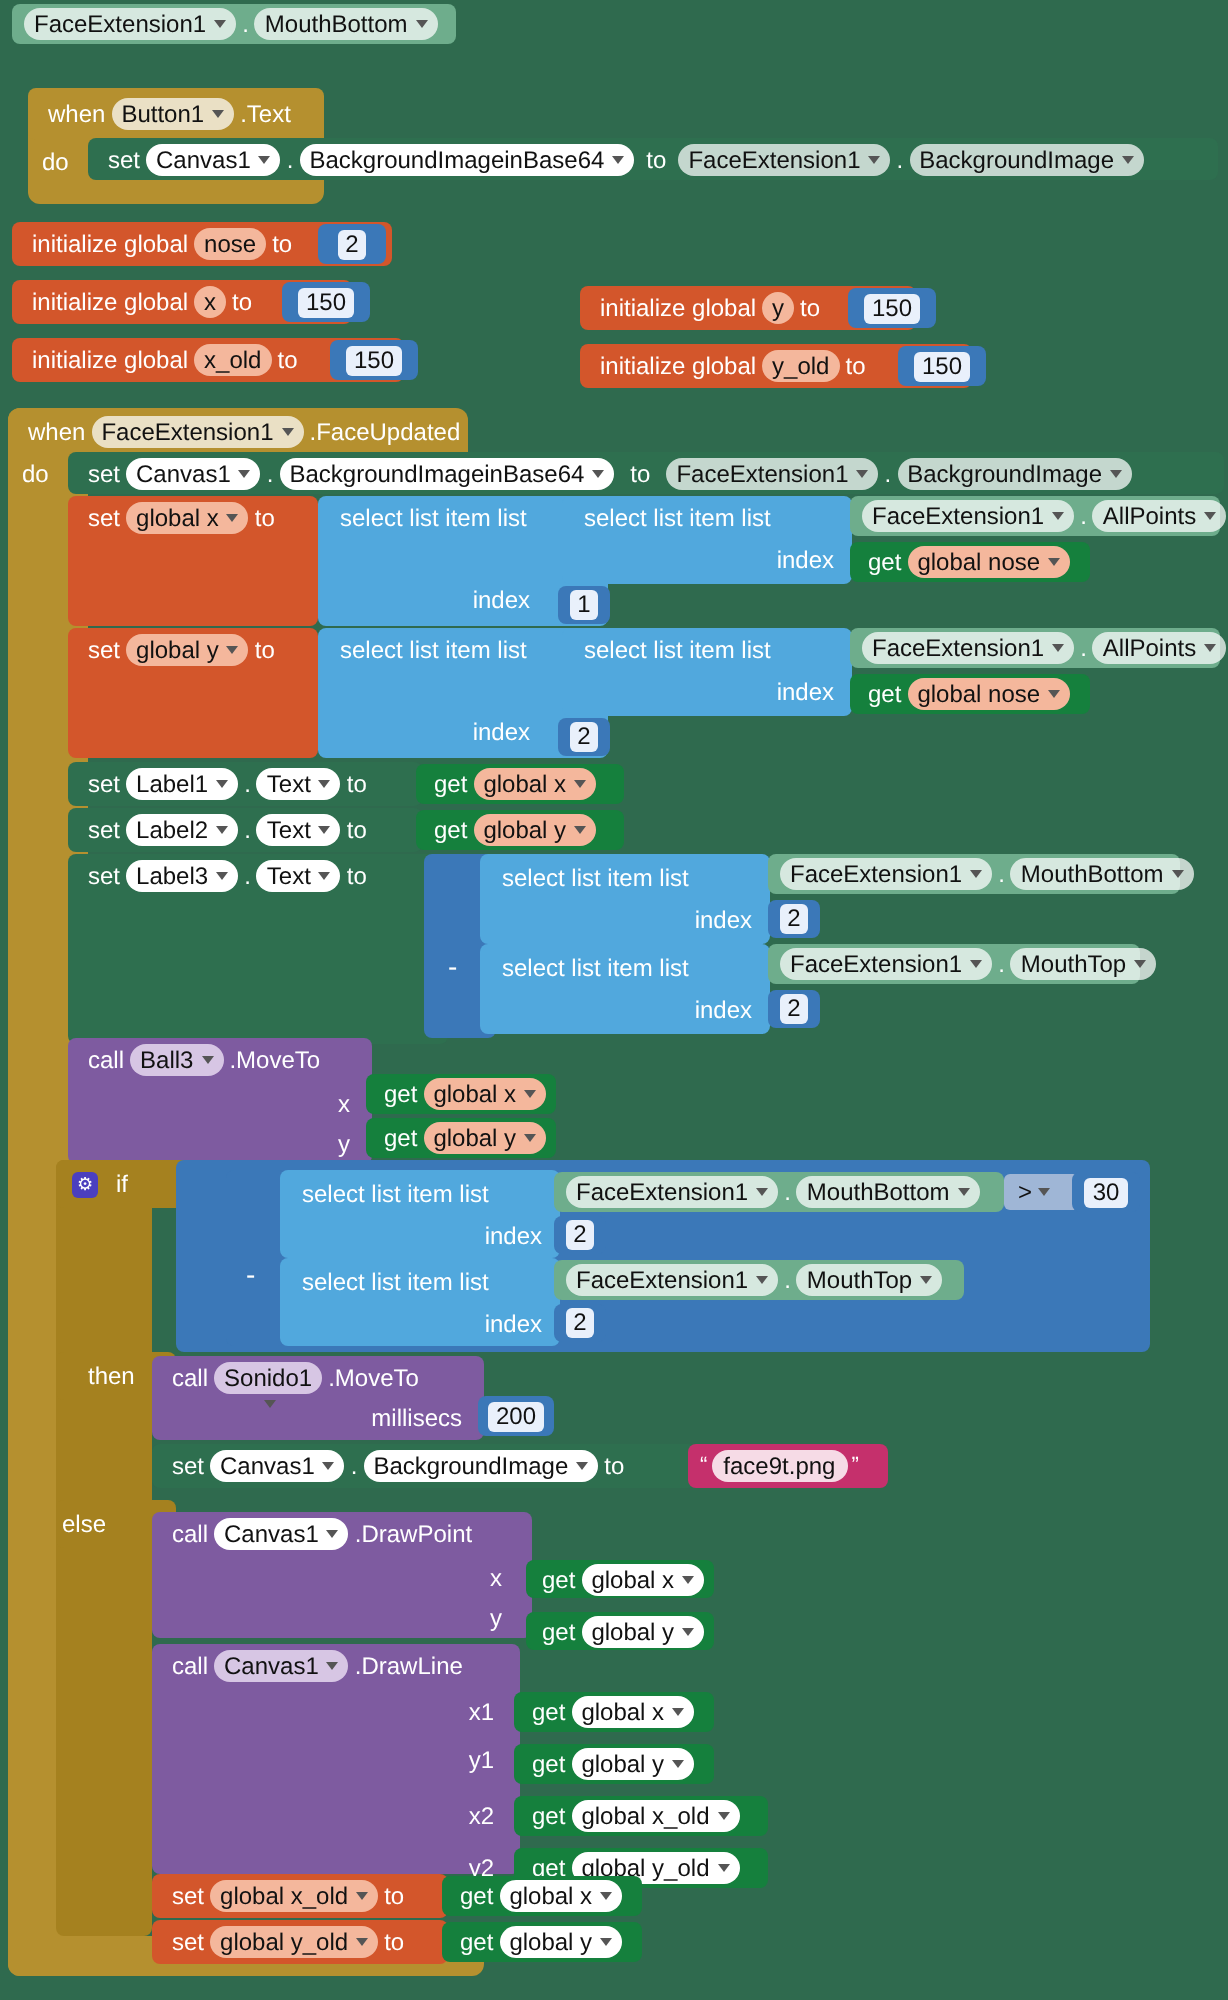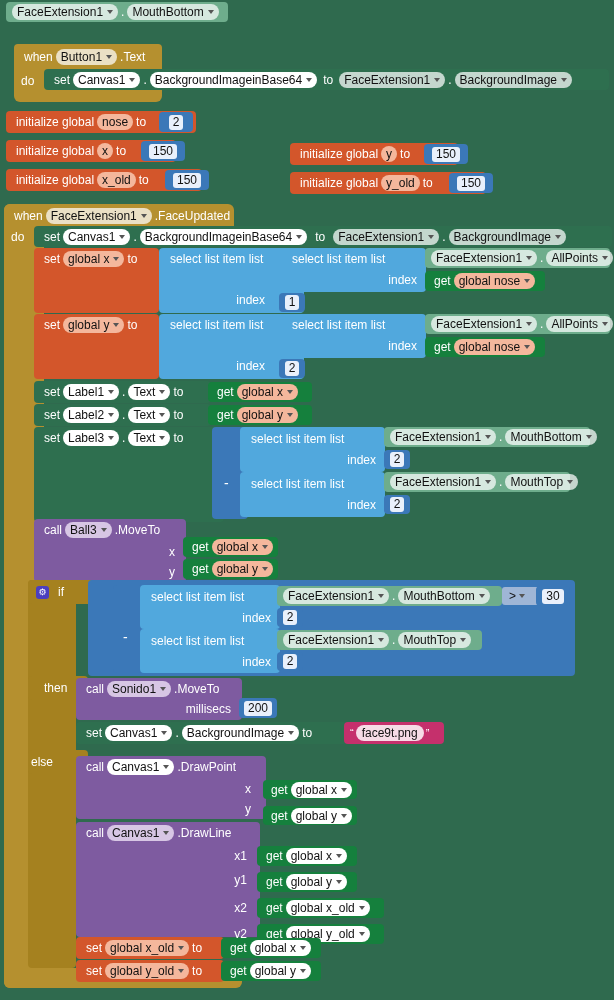--- a/index.html
+++ b/index.html
@@ -586,21 +586,21 @@
   </div>
   <div class="blk c-num" style="left:536px;top:586px;width:34px;height:20px;">
     <div class="row" style="height:20px;justify-content:center;">
       <span class="numfield">30</span>
     </div>
   </div>
 
   <div class="blk c-purple" style="left:76px;top:678px;width:166px;height:42px;">
     <div class="row" style="height:21px;padding-left:7px;">
       <span class="lbl">call</span>
-      <span class="field" style="background:#d7c6e4;">
+      <span class="field" style="background:#d7c6e4;flex-direction:column;">
         <span>Sonido1</span>
           <i class="caret"></i>
       </span>
       <span class="lbl">.MoveTo</span>
     </div>
     <div class="row" style="position:absolute;right:8px;top:21px;height:19px;">
       <span class="lbl">millisecs</span>
     </div>
   </div>
   <div class="blk c-num" style="left:239px;top:698px;width:38px;height:20px;">

